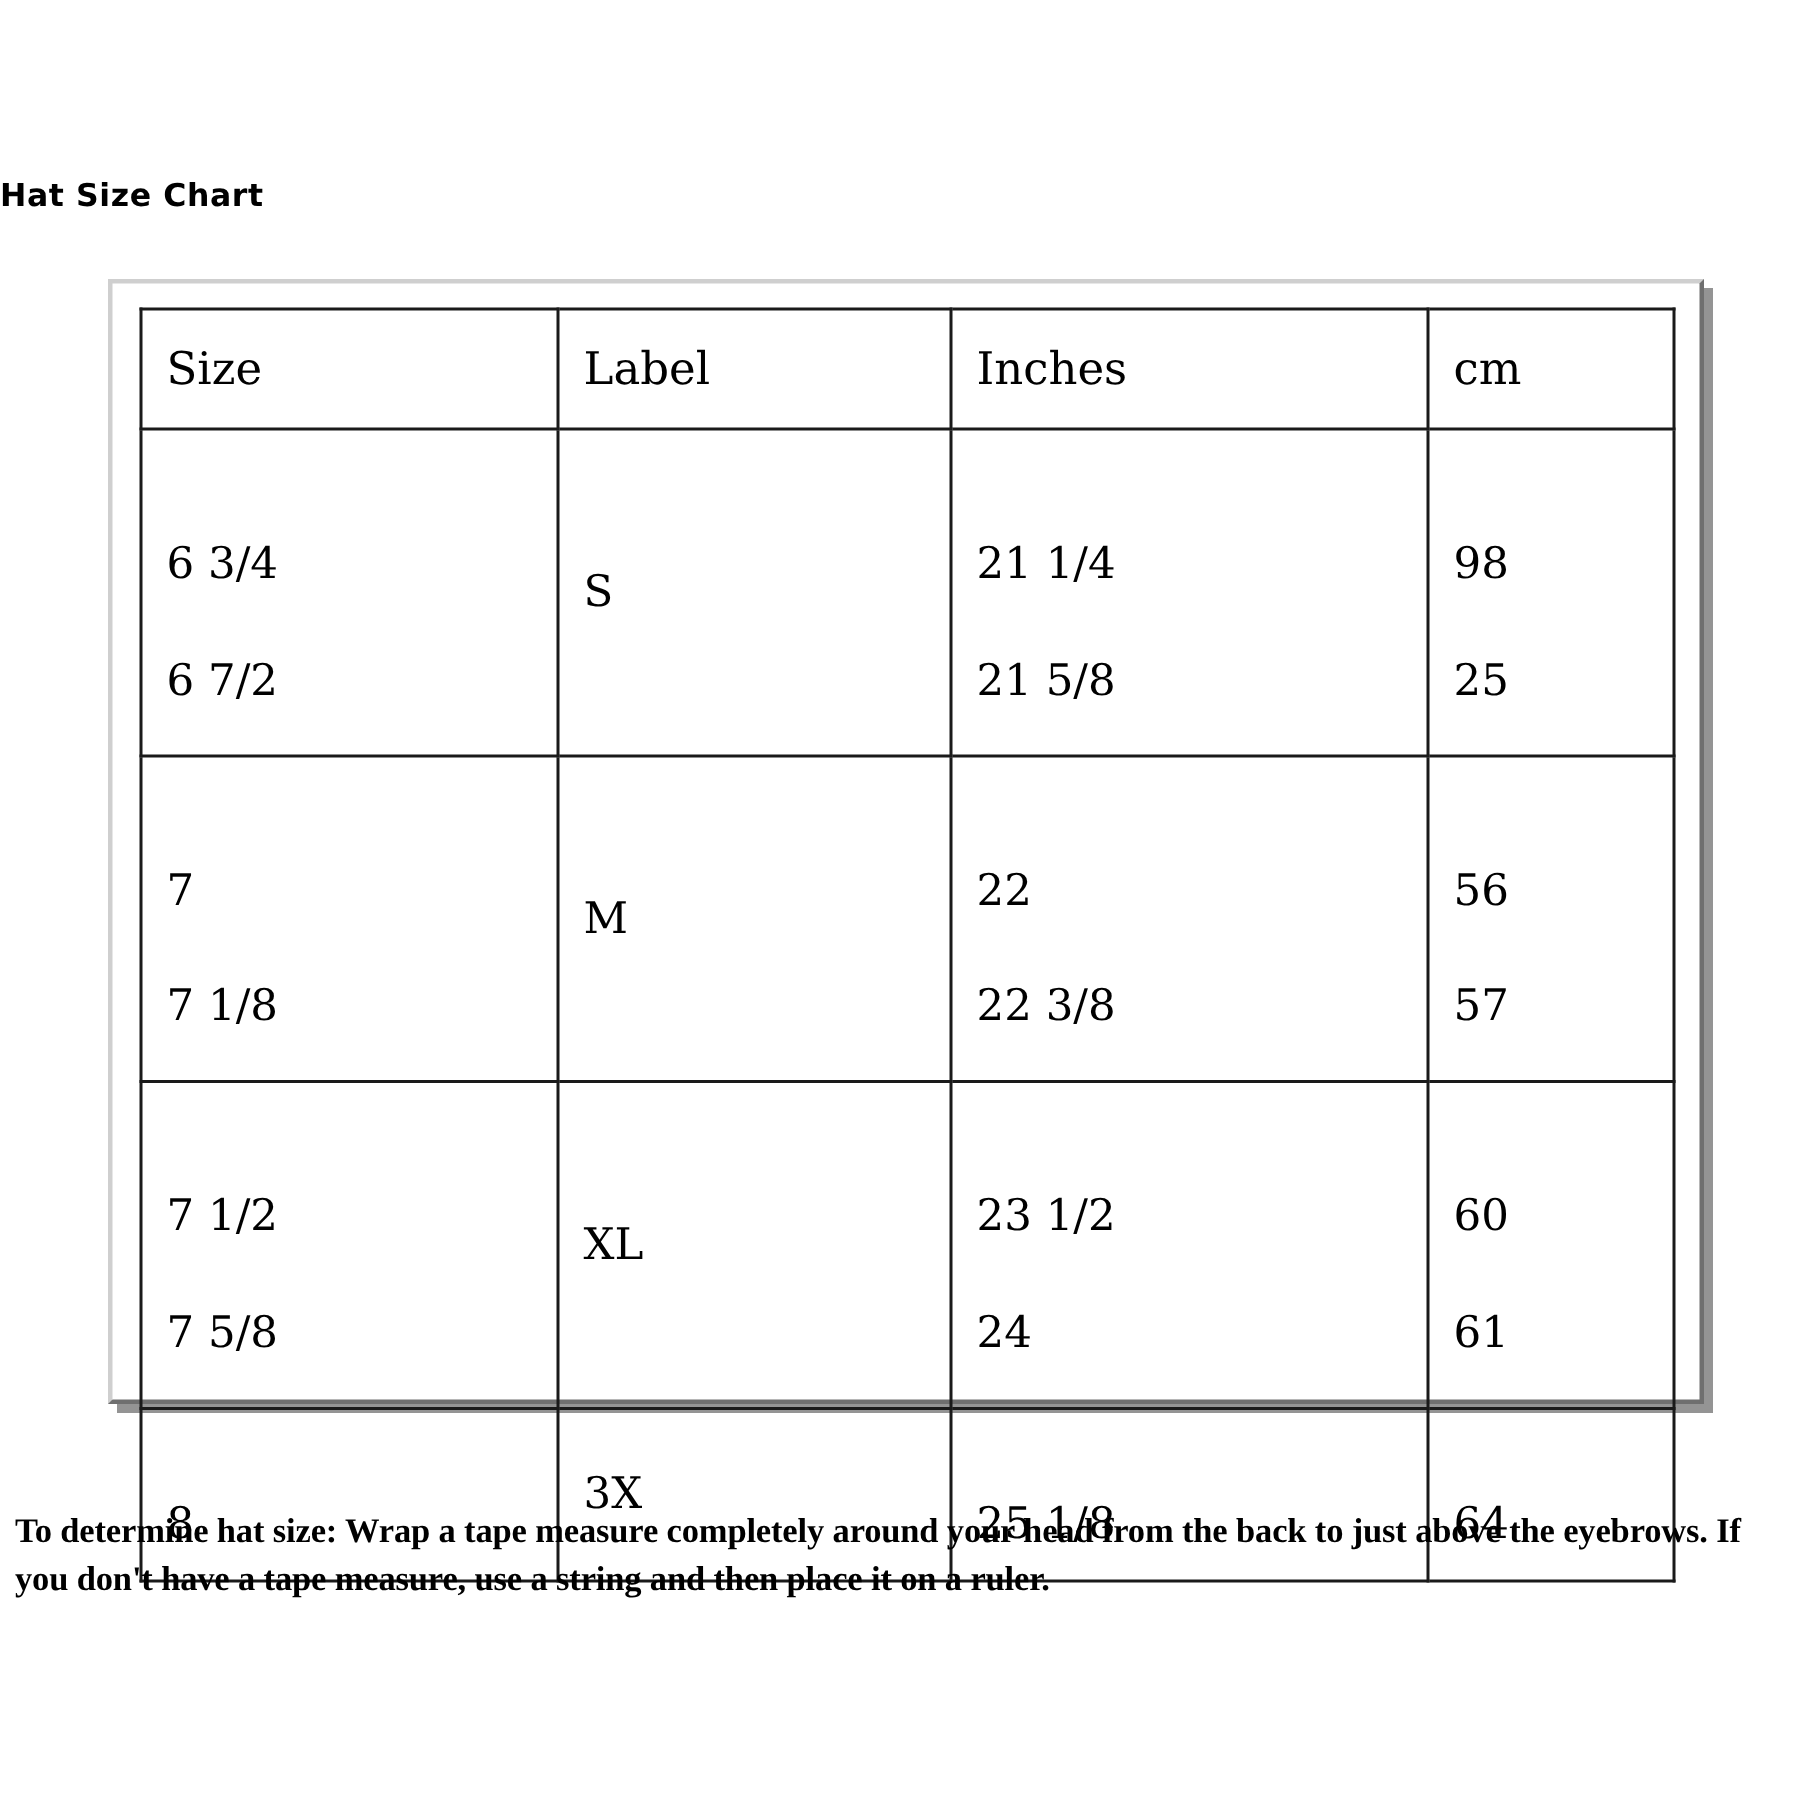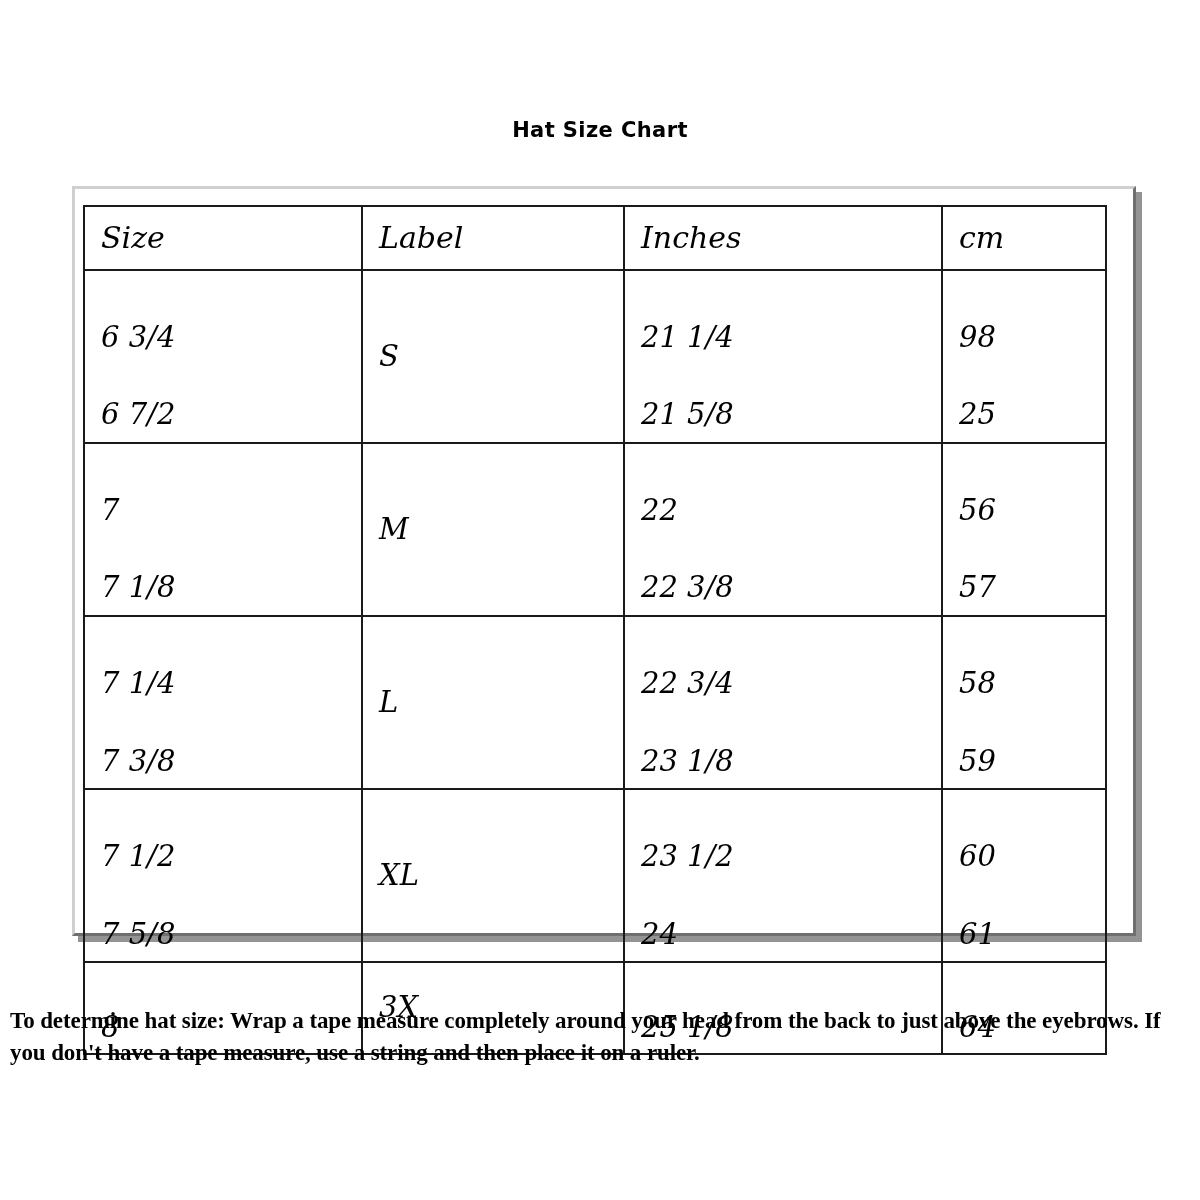--- a/index.html
+++ b/index.html
@@ -19,21 +19,21 @@
   .page {
     position: absolute;
     inset: 0;
   }
 
   .chart-title {
     position: absolute;
     top: 118px;
     left: 0;
     width: 1200px;
-    text-align: center;
+    text-align: left;
     font-size: 21px;
     font-weight: bold;
     letter-spacing: 0.4px;
     font-family: "DejaVu Sans", sans-serif;
   }
 
   
   .table-frame {
     position: absolute;
     left: 72px;
@@ -44,26 +44,25 @@
     border-top: 3px solid #cfcfcf;
     border-left: 3px solid #cfcfcf;
     border-right: 3px solid #6f6f6f;
     border-bottom: 3px solid #6f6f6f;
     box-sizing: border-box;
     box-shadow: 6px 6px 0 rgba(60,60,60,0.55);
   }
 
   .table-inner {
     position: absolute;
-    left: 8px;
+    left: 18px;
     top: 16px;
     width: 1022px;
     height: 850px;
     box-sizing: border-box;
-    font-style: italic;
   }
 
   table.size-table {
     border-collapse: collapse;
     width: 100%;
     height: 100%;
     table-layout: fixed;
   }
 
   table.size-table td {
@@ -155,35 +154,20 @@
             <td class="cell-lines">
               <span>22</span>
               <span>22 3/8</span>
             </td>
             <td class="cell-lines">
               <span>56</span>
               <span>57</span>
             </td>
           </tr>
 
-          <tr>
-            <td class="cell-lines">
-              <span>7 1/4</span>
-              <span>7 3/8</span>
-            </td>
-            <td>L</td>
-            <td class="cell-lines">
-              <span>22 3/4</span>
-              <span>23 1/8</span>
-            </td>
-            <td class="cell-lines">
-              <span>58</span>
-              <span>59</span>
-            </td>
-          </tr>
 
           <tr>
             <td class="cell-lines">
               <span>7 1/2</span>
               <span>7 5/8</span>
             </td>
             <td>XL</td>
             <td class="cell-lines">
               <span>23 1/2</span>
               <span>24</span>

